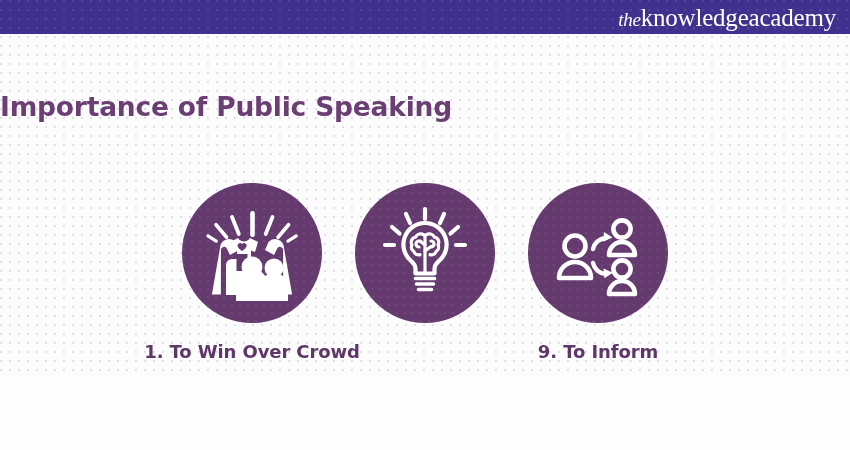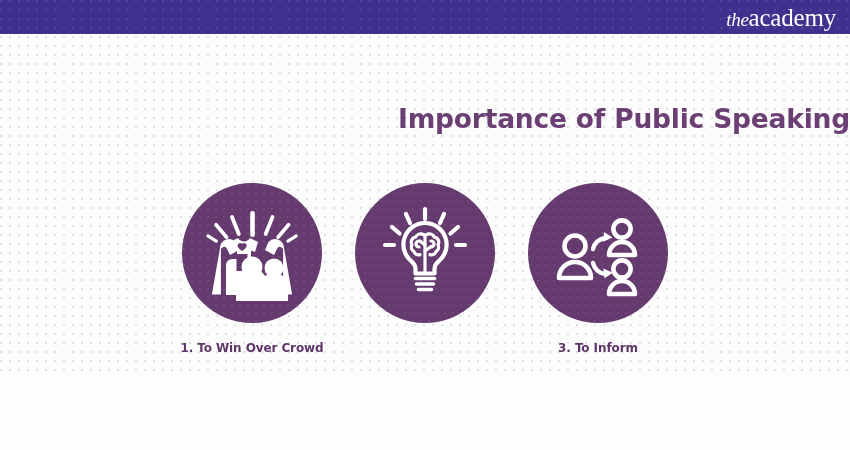--- a/index.html
+++ b/index.html
@@ -64,24 +64,24 @@
     font-size: 25px;
   }
   .brand-academy {
     font-weight: 400;
     font-size: 25px;
   }
 
   
   .page-title {
     position: absolute;
-    top: 103px;
+    top: 91px;
     left: 0;
     width: 850px;
-    text-align: right;
+    text-align: left;
     color: #6b3f73;
     font-family: "DejaVu Sans", sans-serif;
     font-weight: 700;
     font-size: 26.5px;
     letter-spacing: -0.2px;
   }
 
   
   .items-row {
     position: absolute;
@@ -112,34 +112,35 @@
     justify-content: center;
   }
   .item-circle svg {
     display: block;
   }
   .item-label {
     margin-top: 18px;
     color: #5f3668;
     font-family: "DejaVu Sans", sans-serif;
     font-weight: 700;
-    font-size: 12px;
+    font-size: 18px;
     letter-spacing: -0.1px;
     white-space: nowrap;
     text-align: center;
   }
 </style>
 </head>
 <body>
 
 <div class="infographic">
 
   <div class="header-bar">
     <div class="brand-logo">
       <span class="brand-the">the</span>
+        <span class="brand-knowledge">knowledge</span>
         <span class="brand-academy">academy</span>
     </div>
   </div>
 
   <div class="page-title">Importance of Public Speaking</div>
 
   <div class="items-row">
 
     <div class="item">
       <div class="item-circle">
@@ -279,17 +280,17 @@
             </g>
             <path d="M58 31 l8.5 5.6 -9.4 4.2 z" fill="#ffffff"></path>
 
             <g fill="none" stroke="#ffffff" stroke-width="4.4" stroke-linecap="round">
               <path d="M47 62 a14 14 0 0 0 12.5 11"></path>
             </g>
             <path d="M57.5 67.5 l9.4 4.2 -8.5 5.6 z" fill="#ffffff"></path>
           </svg>
         </span>
       </div>
-      <div class="item-label">3. To Inform</div>
+      <div class="item-label">9. To Inform</div>
     </div>
 
   </div>
 </div>
 
 </body></html>

